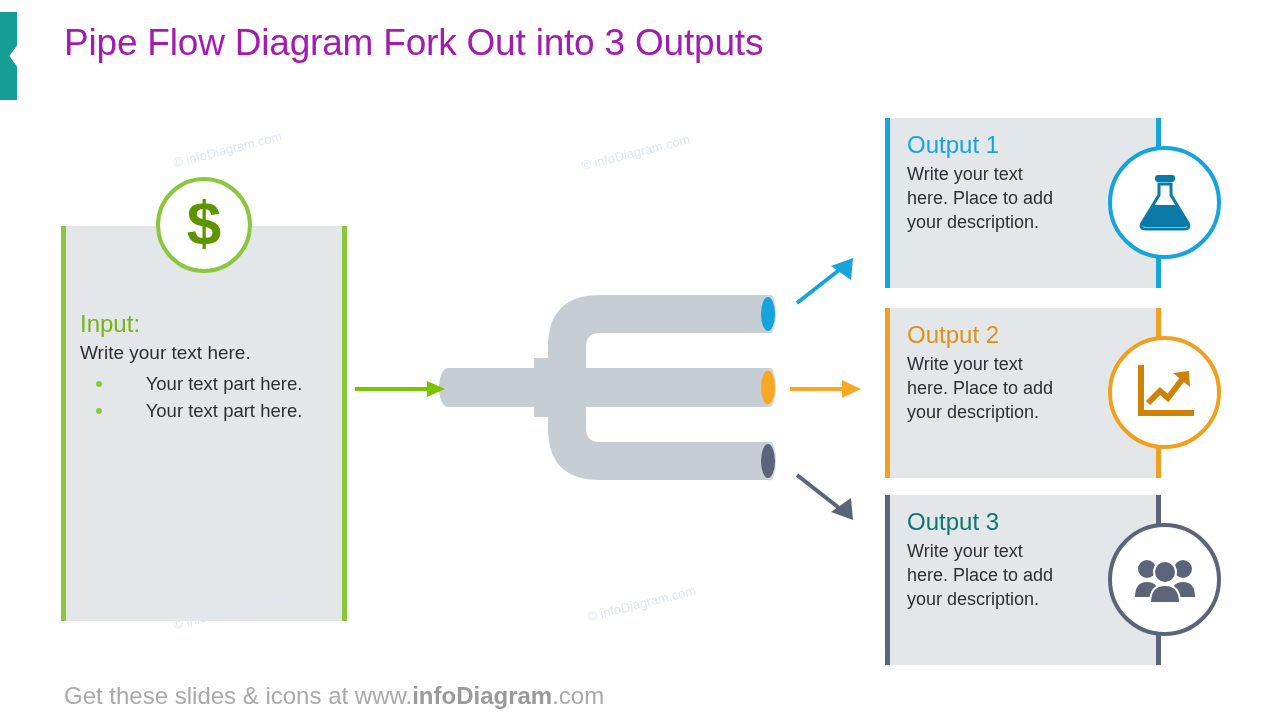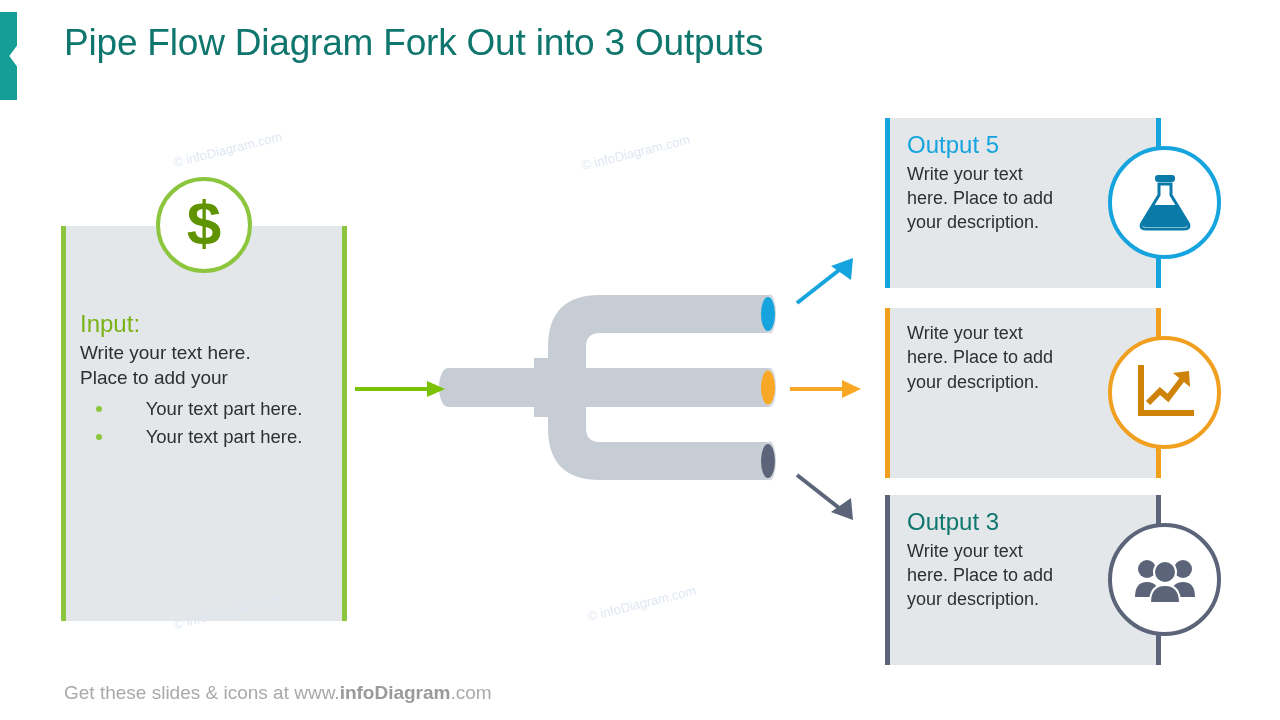--- a/index.html
+++ b/index.html
@@ -23,21 +23,21 @@
     width: 17px; height: 88px;
     background: #149e96;
     clip-path: polygon(0 0, 100% 0, 100% 38%, 55% 50%, 100% 62%, 100% 100%, 0 100%);
   }
   #page-title {
     position: absolute;
     left: 64px; top: 22px;
     font-size: 37px;
     font-weight: 400;
     letter-spacing: -0.2px;
-    color: #0f766e;
+    color: #a21caf;
     white-space: nowrap;
   }
 
   
   #input-panel {
     position: absolute;
     left: 63px; top: 226px;
     width: 282px; height: 395px;
   }
   #input-panel .panel-bg {
@@ -177,21 +177,21 @@
   .output-circle svg { display: block; }
 
   #output-1 { top: 118px; }
   #output-2 { top: 308px; }
   #output-3 { top: 495px; }
 
   
   #footer {
     position: absolute;
     left: 64px; top: 682px;
-    font-size: 19px;
+    font-size: 24px;
     color: #a9a9a9;
     white-space: nowrap;
   }
   #footer b { color: #9a9a9a; font-weight: bold; }
 
   
   .watermark {
     position: absolute;
     font-size: 13px;
     color: #dfe7f2;
@@ -211,21 +211,20 @@
 <div id="page-title">Pipe Flow Diagram Fork Out into 3 Outputs</div>
 
 <div id="input-panel">
   <div class="panel-bg"></div>
   <div class="edge left"></div>
   <div class="edge right"></div>
 
   <div id="input-body">
     <div id="input-heading">Input:</div>
     <div class="body-line">Write your text here.</div>
-    <div class="body-line">Place to add your</div>
     <ul id="input-bullets">
       <li>Your text part here.</li>
       <li>Your text part here.</li>
     </ul>
   </div>
 </div>
 
 <div id="dollar-circle">
   <span id="dollar-glyph">$</span>
 </div>
@@ -276,41 +275,42 @@
 <svg id="arrow-out-3" class="arrow-svg" viewBox="0 0 62 50">
   <line x1="2" y1="3" x2="48" y2="39" stroke="#5b6478" stroke-width="4"></line>
   <path d="M 58 48 L 36 40 L 56 26 Z" fill="#5b6478"></path>
 </svg>
 
 <div class="output-panel" id="output-1">
   <div class="panel-bg"></div>
   <div class="edge-left" style="background:#15a4dd"></div>
   <div class="stem" style="background:#15a4dd"></div>
   <div class="output-text">
-    <div class="output-heading" style="color:#15a4dd">Output 5</div>
+    <div class="output-heading" style="color:#15a4dd">Output 1</div>
     <div class="output-body">
       <div class="body-line">Write your text</div>
       <div class="body-line">here. Place to add</div>
       <div class="body-line">your description.</div>
     </div>
   </div>
   <div class="output-circle" style="border-color:#15a4dd">
     <svg width="56" height="60" viewBox="0 0 56 60">
       <rect x="18" y="2" width="20" height="7" rx="3" fill="#0a7aa8"></rect>
       <path d="M 22 11 L 22 22 L 5 50 Q 2 56 9 56 L 47 56 Q 54 56 51 50 L 34 22 L 34 11 Z" fill="none" stroke="#0a7aa8" stroke-width="3"></path>
       <path d="M 16.5 32 L 39.5 32 L 50 50 Q 52.5 54 47 54 L 9 54 Q 3.5 54 6 50 Z" fill="#0a7aa8"></path>
     </svg>
   </div>
 </div>
 
 <div class="output-panel" id="output-2">
   <div class="panel-bg"></div>
   <div class="edge-left" style="background:#f0a01e"></div>
   <div class="stem" style="background:#f0a01e"></div>
   <div class="output-text">
+    <div class="output-heading" style="color:#e09116">Output 2</div>
     <div class="output-body">
       <div class="body-line">Write your text</div>
       <div class="body-line">here. Place to add</div>
       <div class="body-line">your description.</div>
     </div>
   </div>
   <div class="output-circle" style="border-color:#f0a01e">
     <svg width="60" height="56" viewBox="0 0 60 56">
       <path d="M 6 2 L 6 48 L 56 48" fill="none" stroke="#cf8208" stroke-width="6" stroke-linecap="square"></path>
       <polyline points="13,38 25,26 33,33 49,12" fill="none" stroke="#cf8208" stroke-width="6" stroke-linejoin="miter"></polyline>

